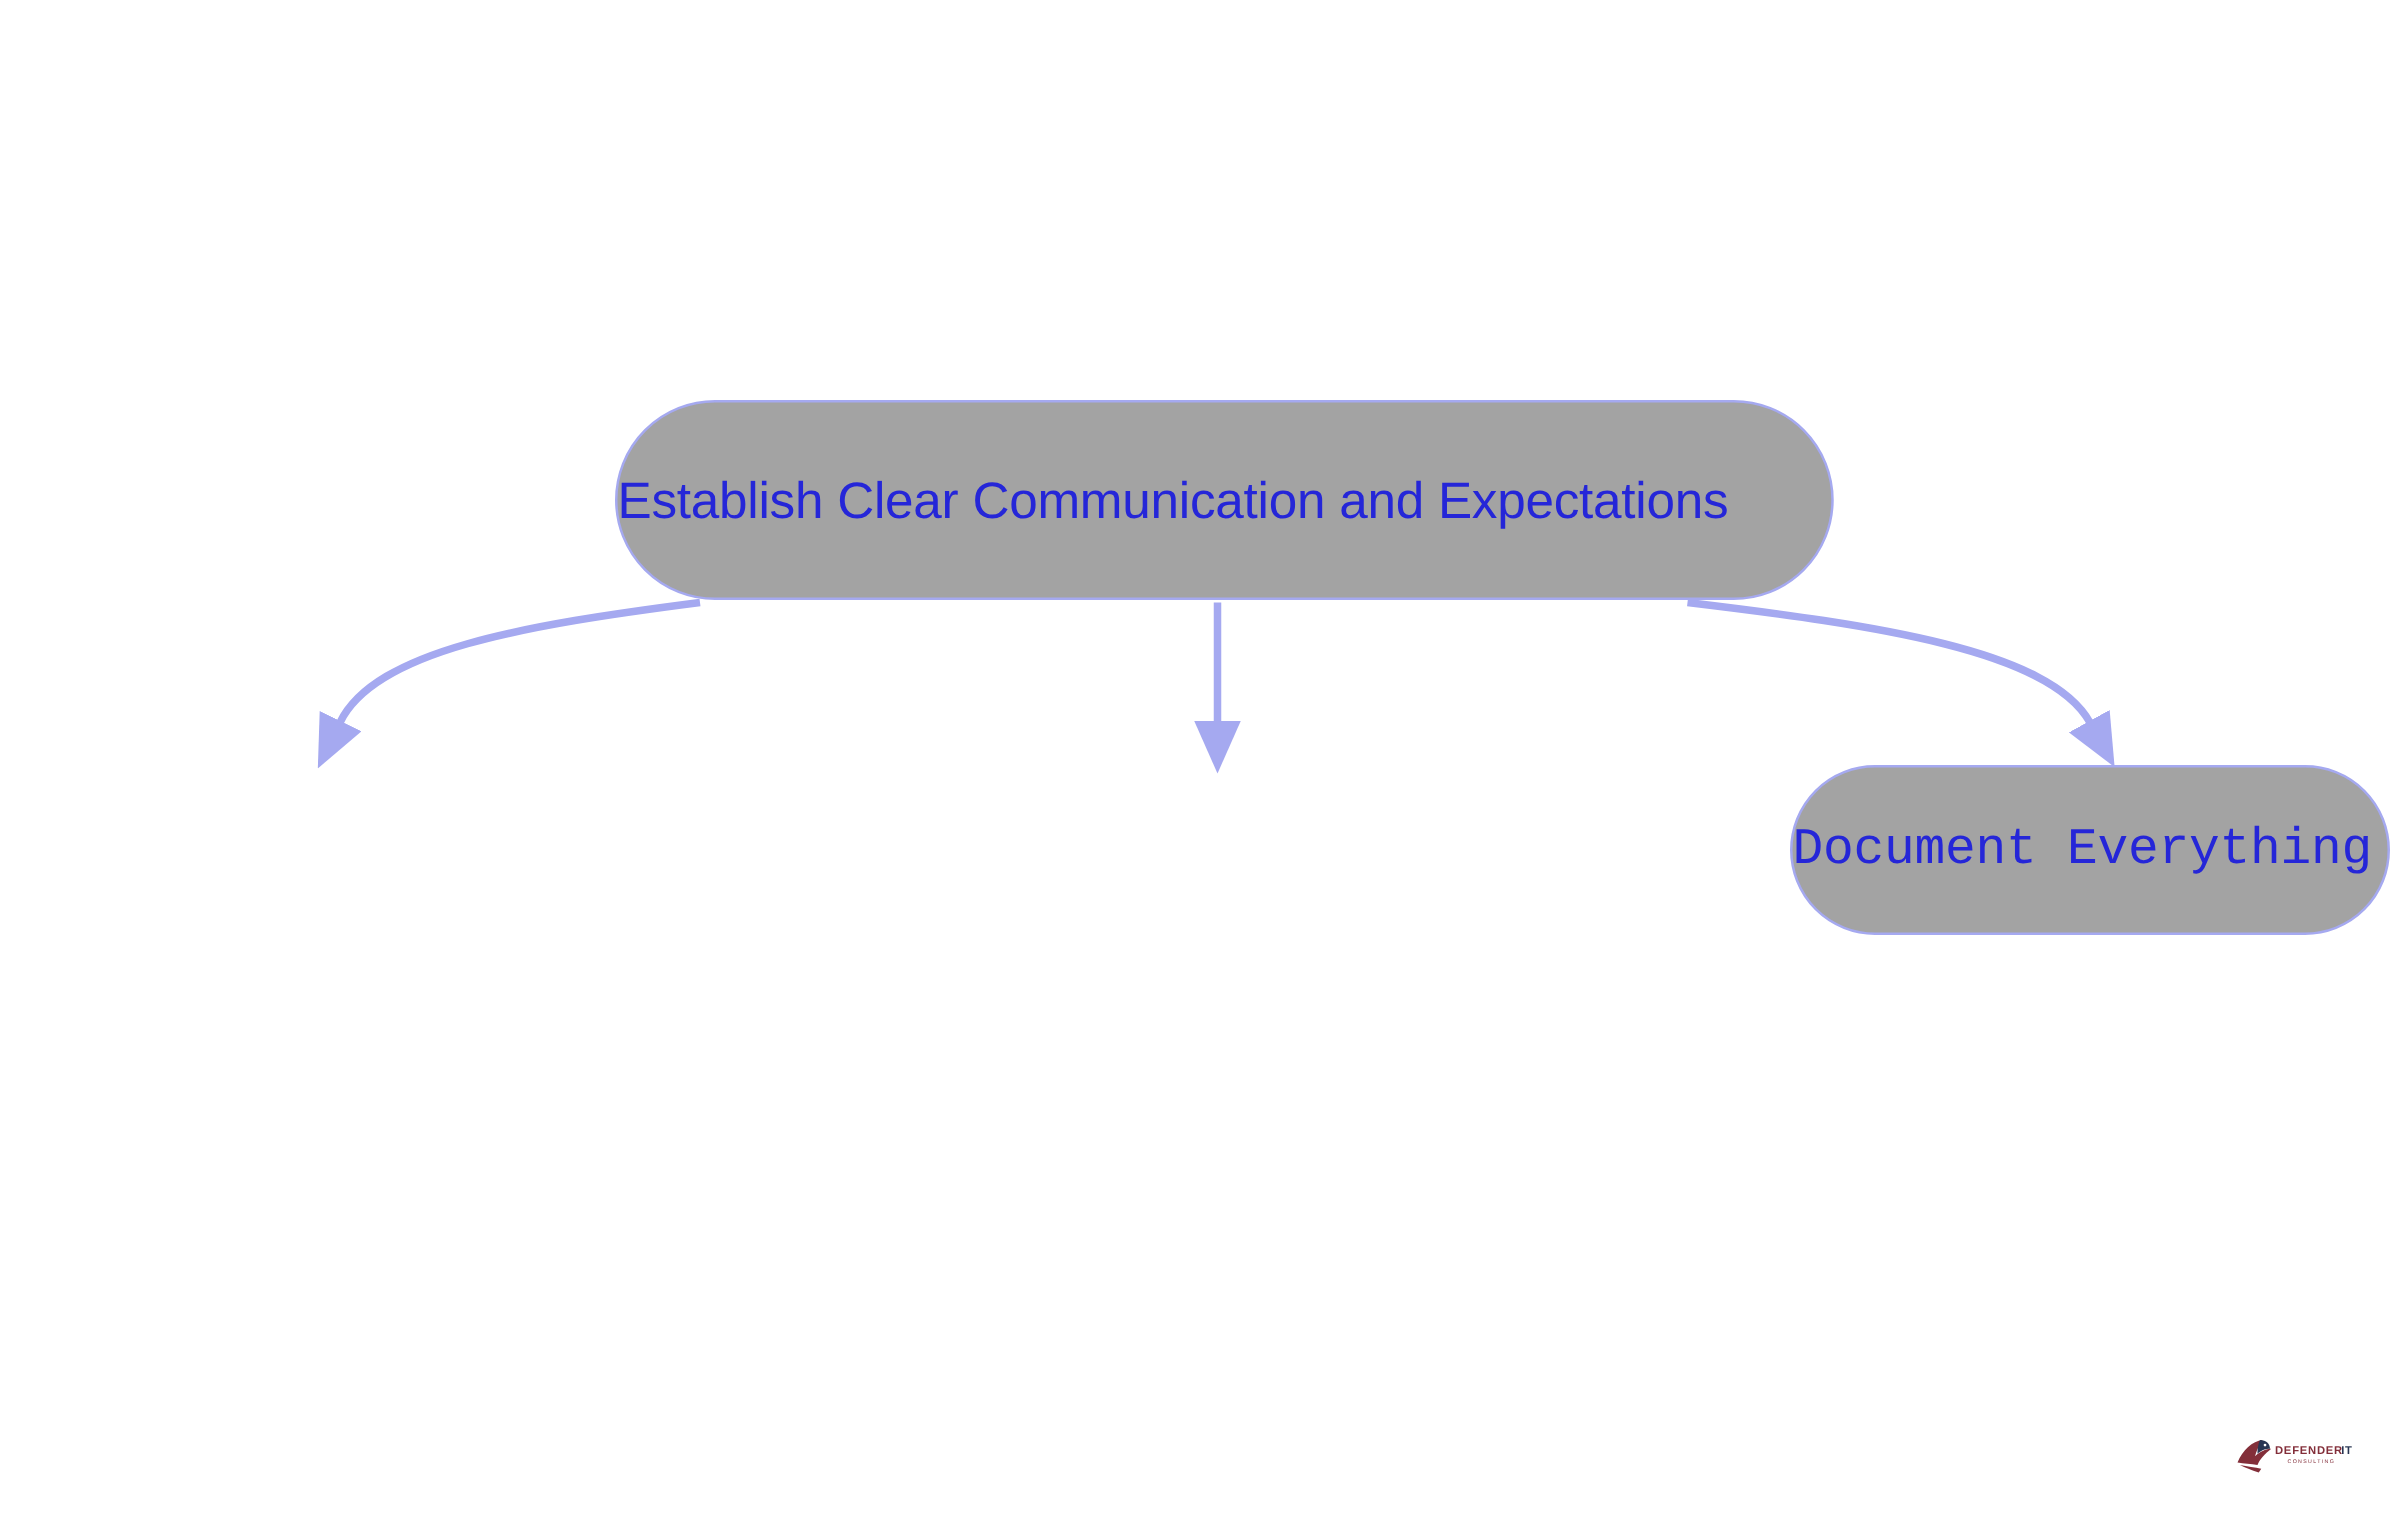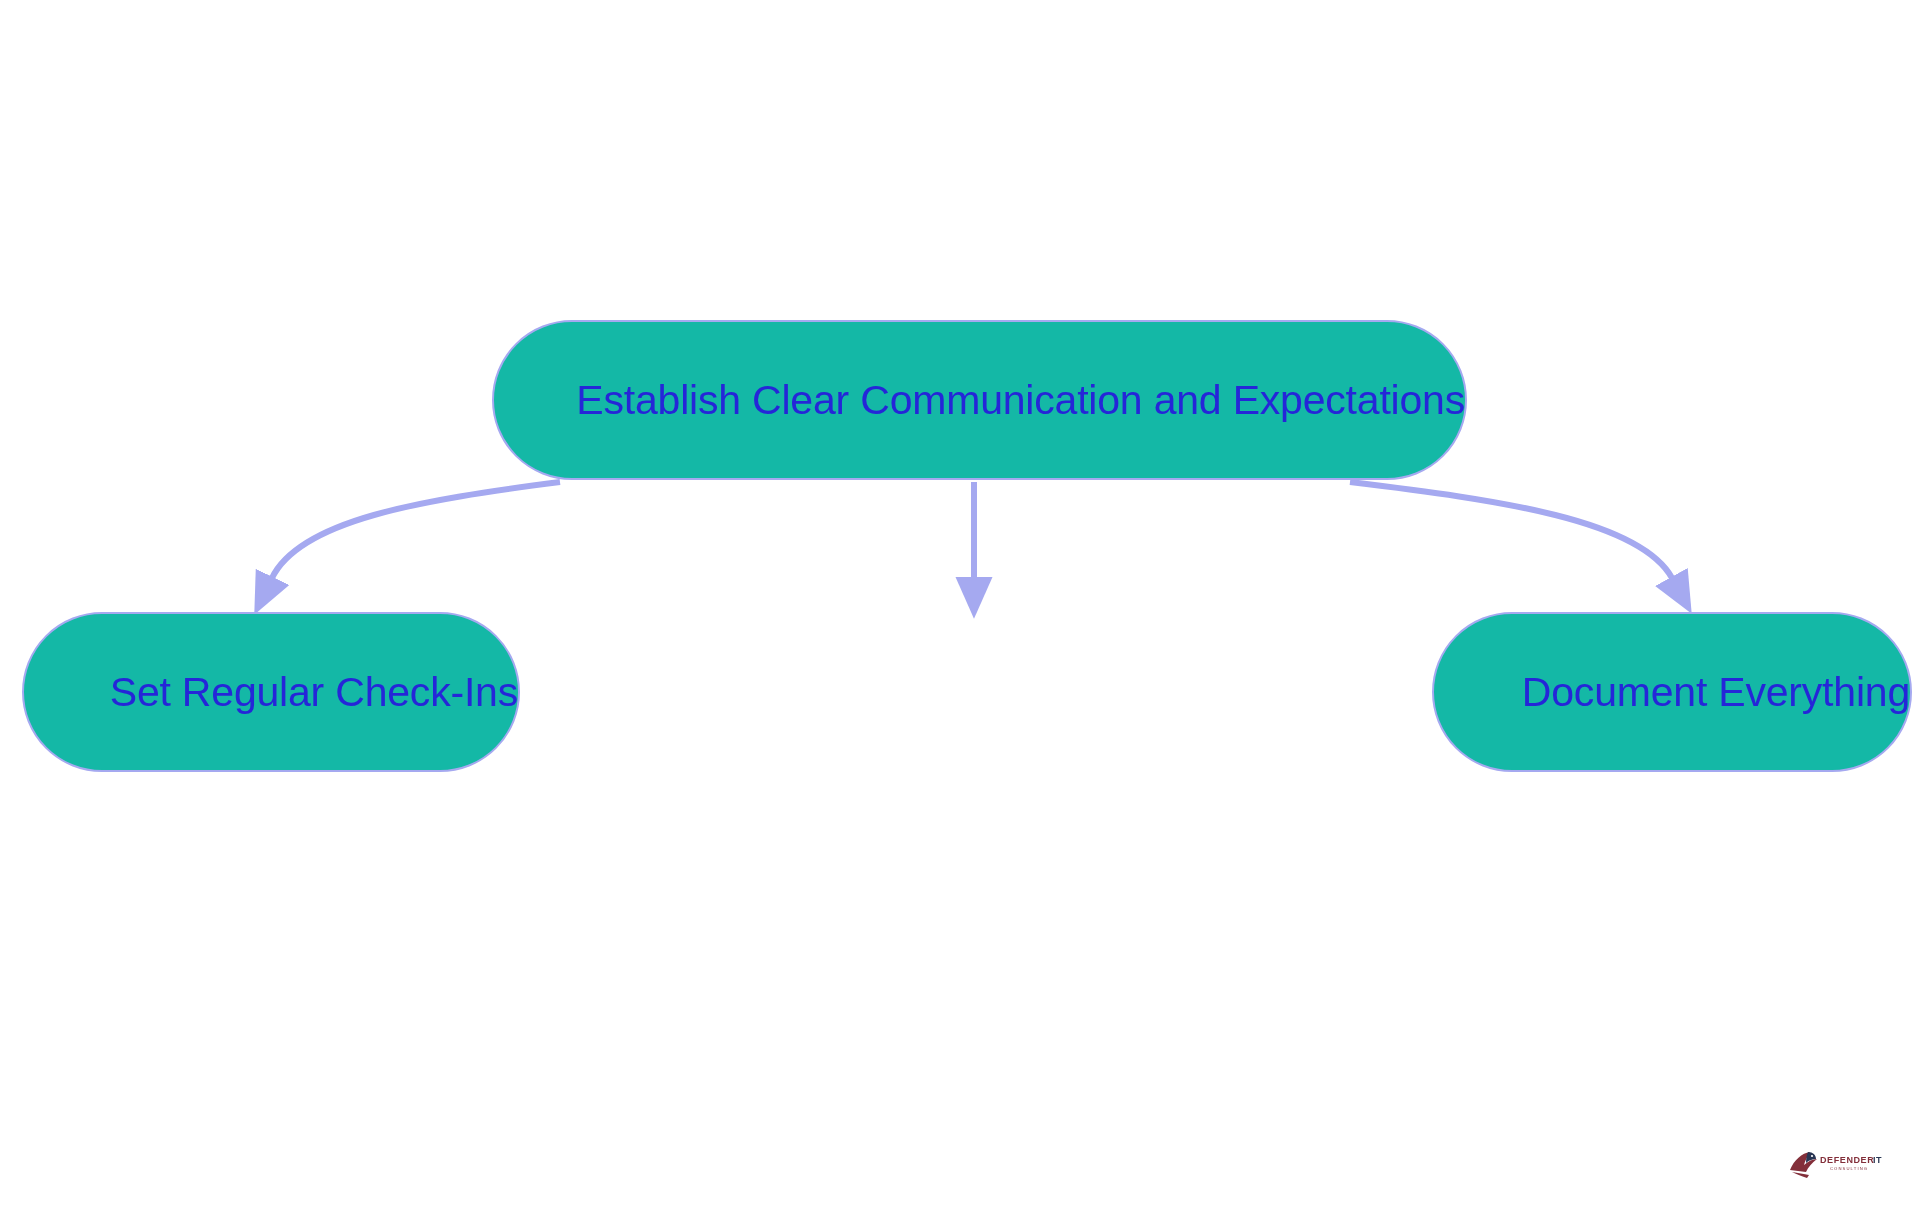--- a/index.html
+++ b/index.html
@@ -26,26 +26,26 @@
     position: absolute;
     left: 0;
     top: 0;
     width: 1920px;
     height: 1215px;
     pointer-events: none;
   }
   .node {
     position: absolute;
     box-sizing: border-box;
-    background: #14b8a6;
+    background: #a3a3a3;
     border: 2px solid #a5a9f0;
     border-radius: 999px;
     display: flex;
     align-items: center;
-    justify-content: flex-end;
+    justify-content: flex-start;
     color: #2526d8;
     letter-spacing: -0.2px;
     white-space: nowrap;
   }
   .node-label {
     display: block;
     text-align: center;
     line-height: 1;
   }
   #node-root {
@@ -66,22 +66,23 @@
     left: 662px;
     top: 612px;
     width: 625px;
     height: 160px;
     font-size: 41px;
   }
   #node-child-2 {
     left: 1432px;
     top: 612px;
     width: 480px;
-    height: 160px;
+    height: 136px;
     font-size: 41px;
+    font-family: Liberation Mono, monospace;
   }
   #watermark {
     position: absolute;
     left: 1788px;
     top: 1148px;
     width: 110px;
     height: 36px;
     opacity: 0.95;
   }
   .wm-text-main {
@@ -118,23 +119,20 @@
 
     <path d="M 974 482 L 974 578" fill="none" stroke="#a5a9f0" stroke-width="6" stroke-linecap="butt" marker-end="url(#arrowhead)"></path>
 
     <path d="M 1350 482 C 1500 500 1640 520 1672 578" fill="none" stroke="#a5a9f0" stroke-width="6" stroke-linecap="butt" marker-end="url(#arrowhead)"></path>
   </svg>
 
   <div class="node" id="node-root">
     <span class="node-label">Establish Clear Communication and Expectations</span>
   </div>
 
-  <div class="node" id="node-child-0">
-    <span class="node-label">Set Regular Check-Ins</span>
-  </div>
 
 
   <div class="node" id="node-child-2">
     <span class="node-label">Document Everything</span>
   </div>
 
   <svg id="watermark" viewBox="0 0 110 36">
     <g>
       <path d="M 2 22 C 6 12 14 5 22 4 C 19 9 17 13 16 17 C 20 13 25 11 29 11
                C 24 15 20 19 18 24 C 13 23 7 23 2 22 Z" fill="#7d2430"></path>

